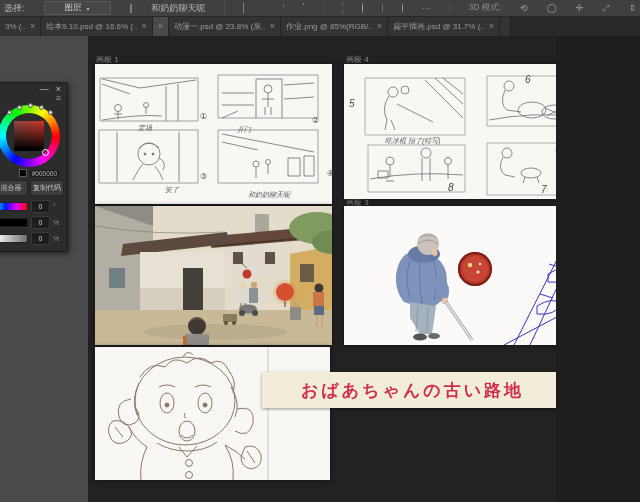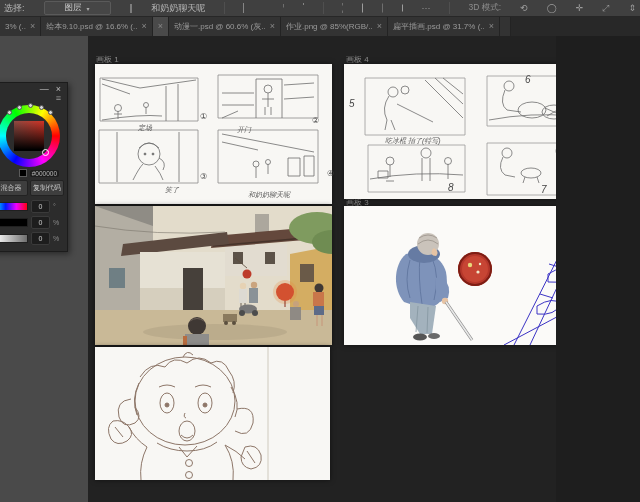--- a/index.html
+++ b/index.html
@@ -143,21 +143,21 @@
     <span class="x">×</span>
   </div>
   <div class="tab">
     <span>绘本9.10.psd @ 16.6% (..</span>
     <span class="x">×</span>
   </div>
   <div class="tab active">
     <span class="x">×</span>
   </div>
   <div class="tab">
-    <span>动漫一.psd @ 60.6% (灰..</span>
+    <span>动漫一.psd @ 23.8% (灰..</span>
     <span class="x">×</span>
   </div>
   <div class="tab">
     <span>作业.png @ 85%(RGB/..</span>
     <span class="x">×</span>
   </div>
   <div class="tab">
     <span>扁平插画.psd @ 31.7% (..</span>
     <span class="x">×</span>
   </div>
@@ -426,13 +426,16 @@
   <span class="numh" style="left:453px;top:148px;">7</span>
   <span class="numh" style="left:360px;top:146px;">8</span>
 
   <span class="cap" style="left:50px;top:87px;">定场</span>
   <span class="cap" style="left:149px;top:89px;">开门</span>
   <span class="cap" style="left:77px;top:149px;">笑了</span>
   <span class="cap" style="left:160px;top:154px;">和奶奶聊天呢</span>
   <span class="cap" style="left:297px;top:100px;">吃冰棍 拍了(特写)</span>
   <span class="vtext">童年绕亮</span>
 
+  <div id="banner">
+    <span class="btxt">おばあちゃんの古い路地</span>
+  </div>
 </div>
 
 </body></html>

